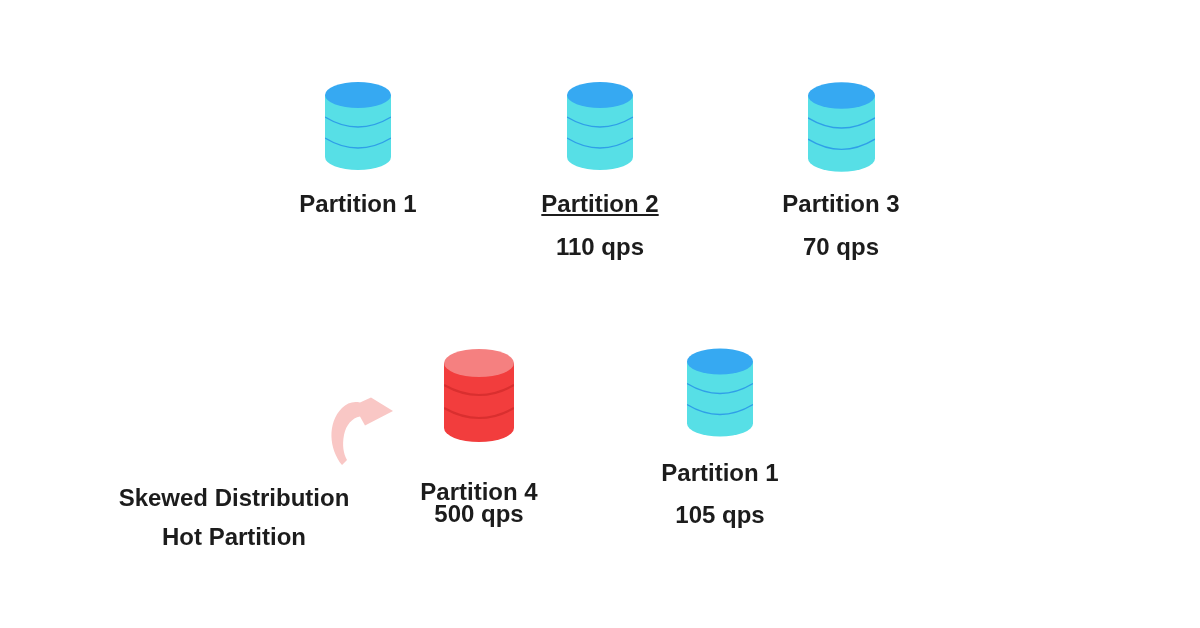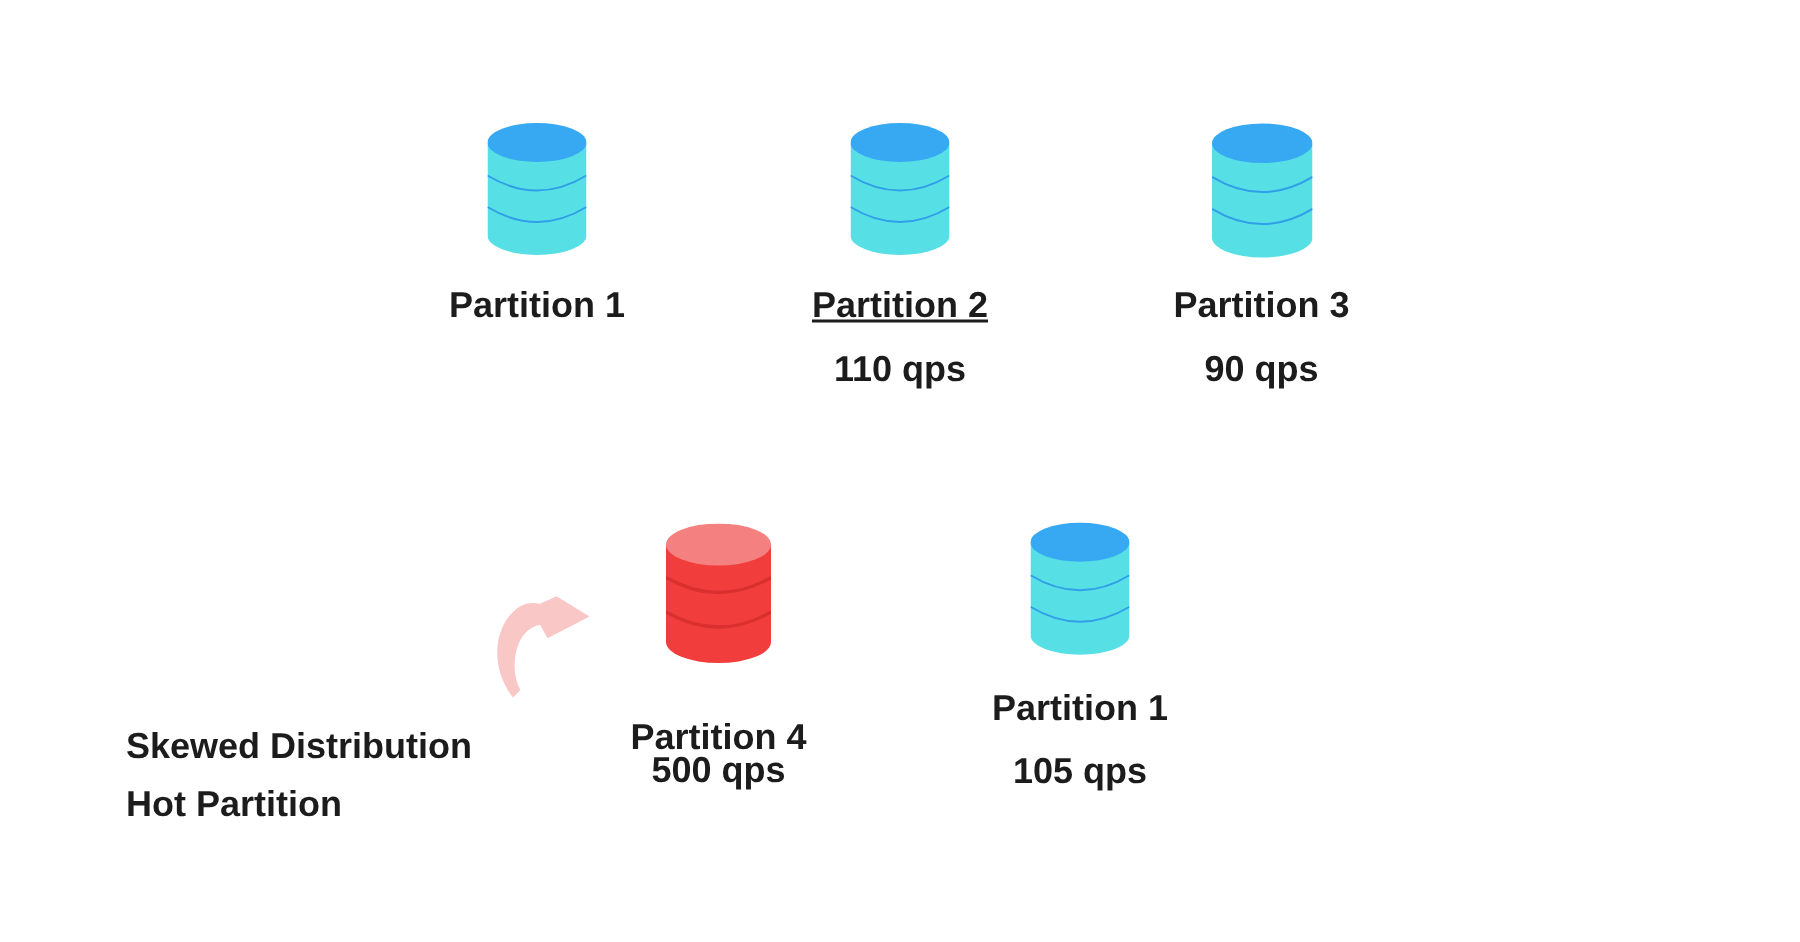--- a/index.html
+++ b/index.html
@@ -23,20 +23,21 @@
     text-align: center;
     font-size: 24px;
     font-weight: 600;
     line-height: 30px;
     color: #1c1c1c;
     white-space: nowrap;
   }
   .annot {
     position: absolute;
     width: 300px;
+    text-align: center;
     font-size: 24px;
     font-weight: 600;
     line-height: 30px;
     color: #1c1c1c;
     white-space: nowrap;
   }
   svg { display: block; }
 
   
   .cyl-1 { left: 325px; top: 82px; }
@@ -81,21 +82,21 @@
   </svg>
   <div class="label name-2">Partition 2</div>
   <div class="label qps-2">110 qps</div>
 
   <svg class="abs cyl-3" width="67" height="90" viewBox="0 0 66 88">
     <path d="M0 13 V75 A33 13 0 0 0 66 75 V13 Z" fill="#57dfe6"></path>
     <path d="M0 35 Q33 55 66 35 M0 56 Q33 76 66 56" fill="none" stroke-width="1.3" stroke="#2f9fe8"></path>
     <ellipse cx="33" cy="13" rx="33" ry="13" fill="#36a9f2"></ellipse>
   </svg>
   <div class="label name-3">Partition 3</div>
-  <div class="label qps-3">90 qps</div>
+  <div class="label qps-3">70 qps</div>
 
   <svg class="abs cyl-4" width="70" height="94" viewBox="0 0 70 94">
     <path d="M0 14 V79 A35 14 0 0 0 70 79 V14 Z" fill="#f23d3d"></path>
     <path d="M0 36 Q35 56 70 36 M0 59 Q35 79 70 59" fill="none" stroke-width="2.2" stroke="#d92f2f"></path>
     <ellipse cx="35" cy="14" rx="35" ry="14" fill="#f58080"></ellipse>
   </svg>
   <div class="label name-4">Partition 4</div>
   <div class="label qps-4">500 qps</div>
 
   <svg class="abs cyl-5" width="66" height="89" viewBox="0 0 66 88">

